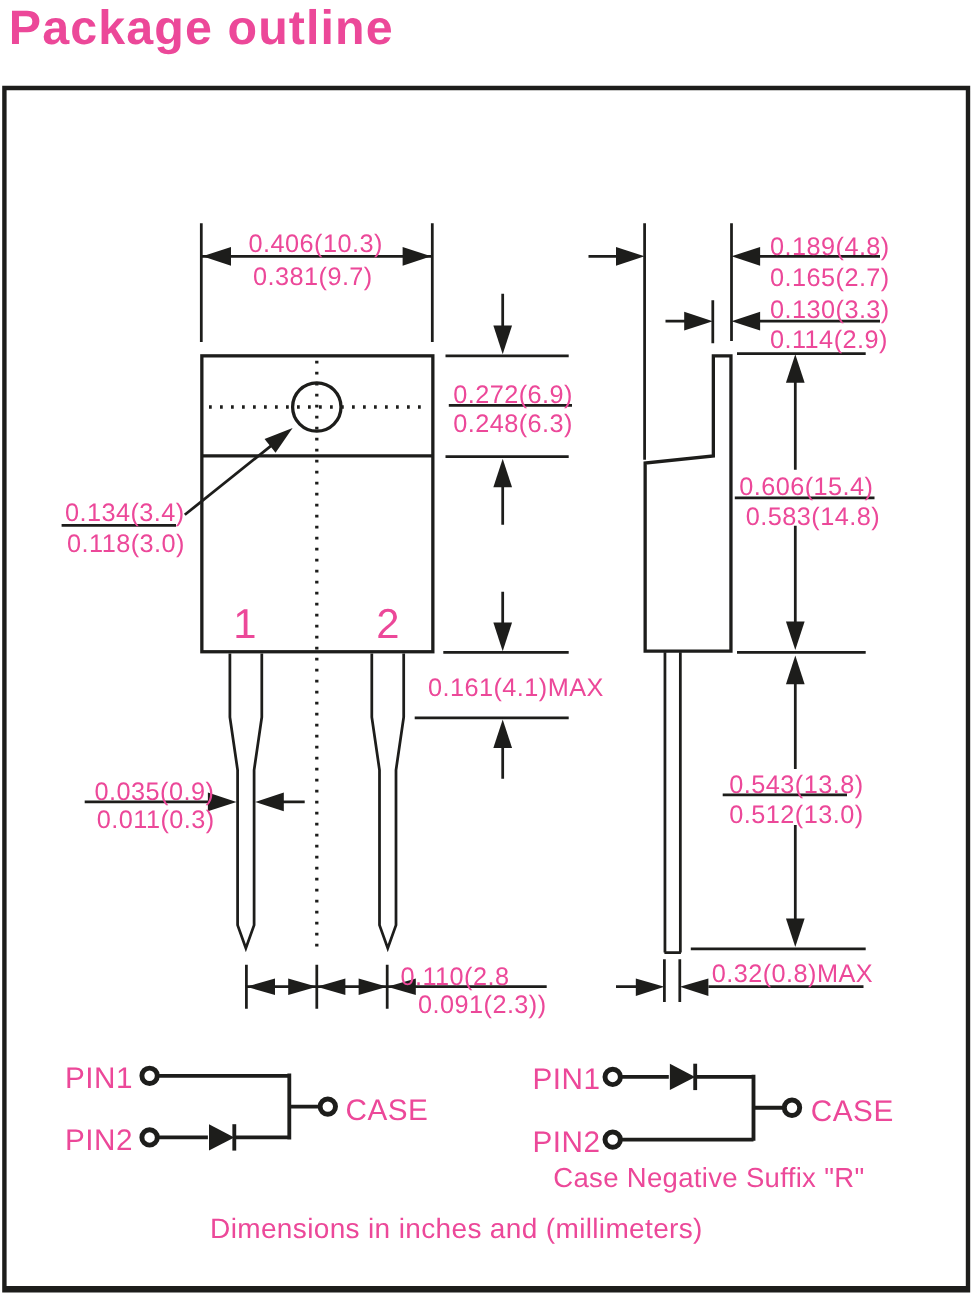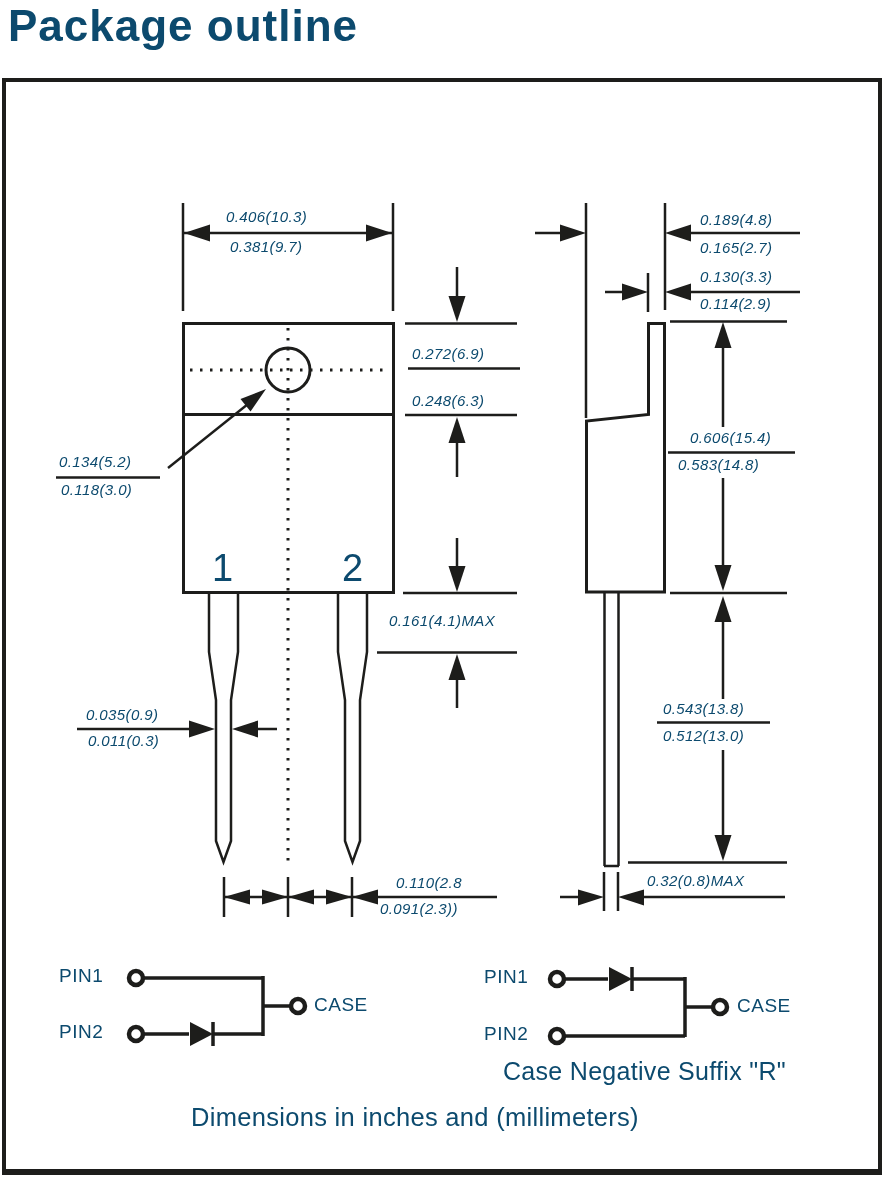--- a/index.html
+++ b/index.html
@@ -1,26 +1,26 @@
 <!DOCTYPE html>
 <html><head>
 <meta charset="utf-8">
 <style>
   html,body{margin:0;padding:0;background:#ffffff;}
   .canvas{position:relative;width:889px;height:1179px;background:#fff;overflow:hidden;
           font-family:"Liberation Sans", sans-serif;color:#1d1d1b;}
   .frame{position:absolute;left:2px;top:78px;width:880px;height:1097px;box-sizing:border-box;
          border:4px solid #1d1d1b;border-bottom-width:6px;background:#fff;}
   svg.draw{position:absolute;left:0;top:0;width:889px;height:1179px;}
-  .t{position:absolute;white-space:nowrap;color:#0c4a6e;}
+  .t{position:absolute;white-space:nowrap;color:#ec4899;}
   .title{left:8px;top:1px;font-size:44px;font-weight:bold;letter-spacing:1px;}
   .pkg{left:352px;top:118px;font-size:33px;letter-spacing:1px;}
-  .dim{font-size:15px;letter-spacing:.4px;font-style:italic;}
+  .dim{font-size:23px;letter-spacing:.4px;}
   .pinnum{font-size:38px;}
-  .schlbl{font-size:19px;letter-spacing:.5px;}
+  .schlbl{font-size:27px;letter-spacing:.5px;}
   .caption{font-size:25px;letter-spacing:.3px;}
   .note{font-size:25.5px;letter-spacing:.3px;}
 </style>
 </head>
 <body>
 
 <div class="canvas">
 
   <div class="t title">Package outline</div>
   <div class="frame"></div>
@@ -113,43 +113,43 @@
       <circle cx="557" cy="1036" r="7" stroke-width="4.5"></circle>
       <circle cx="720" cy="1007" r="7" stroke-width="4.5"></circle>
     </g>
   </svg>
 
 
   <div class="t dim" style="left:226px;top:208px">0.406(10.3)</div>
   <div class="t dim" style="left:230px;top:238px">0.381(9.7)</div>
 
   <div class="t dim" style="left:412px;top:345px">0.272(6.9)</div>
-  <div class="t dim" style="left:412px;top:392px">0.248(6.3)</div>
+  <div class="t dim" style="left:412px;top:372px">0.248(6.3)</div>
 
-  <div class="t dim" style="left:59px;top:453px">0.134(5.2)</div>
+  <div class="t dim" style="left:59px;top:453px">0.134(3.4)</div>
   <div class="t dim" style="left:61px;top:481px">0.118(3.0)</div>
 
   <div class="t dim" style="left:389px;top:612px">0.161(4.1)MAX</div>
 
   <div class="t dim" style="left:86px;top:706px">0.035(0.9)</div>
   <div class="t dim" style="left:88px;top:732px">0.011(0.3)</div>
 
-  <div class="t dim" style="left:396px;top:874px">0.110(2.8</div>
+  <div class="t dim" style="left:364px;top:874px">0.110(2.8</div>
   <div class="t dim" style="left:380px;top:900px">0.091(2.3))</div>
 
   <div class="t pinnum" style="left:212px;top:547px">1</div>
   <div class="t pinnum" style="left:342px;top:547px">2</div>
 
   <div class="t dim" style="left:700px;top:211px">0.189(4.8)</div>
   <div class="t dim" style="left:700px;top:239px">0.165(2.7)</div>
 
   <div class="t dim" style="left:700px;top:268px">0.130(3.3)</div>
   <div class="t dim" style="left:700px;top:295px">0.114(2.9)</div>
 
-  <div class="t dim" style="left:690px;top:429px">0.606(15.4)</div>
+  <div class="t dim" style="left:672px;top:429px">0.606(15.4)</div>
   <div class="t dim" style="left:678px;top:456px">0.583(14.8)</div>
 
   <div class="t dim" style="left:663px;top:700px">0.543(13.8)</div>
   <div class="t dim" style="left:663px;top:727px">0.512(13.0)</div>
 
   <div class="t dim" style="left:647px;top:872px">0.32(0.8)MAX</div>
 
   <div class="t schlbl" style="left:59px;top:965px">PIN1</div>
   <div class="t schlbl" style="left:59px;top:1021px">PIN2</div>
   <div class="t schlbl" style="left:314px;top:994px">CASE</div>

